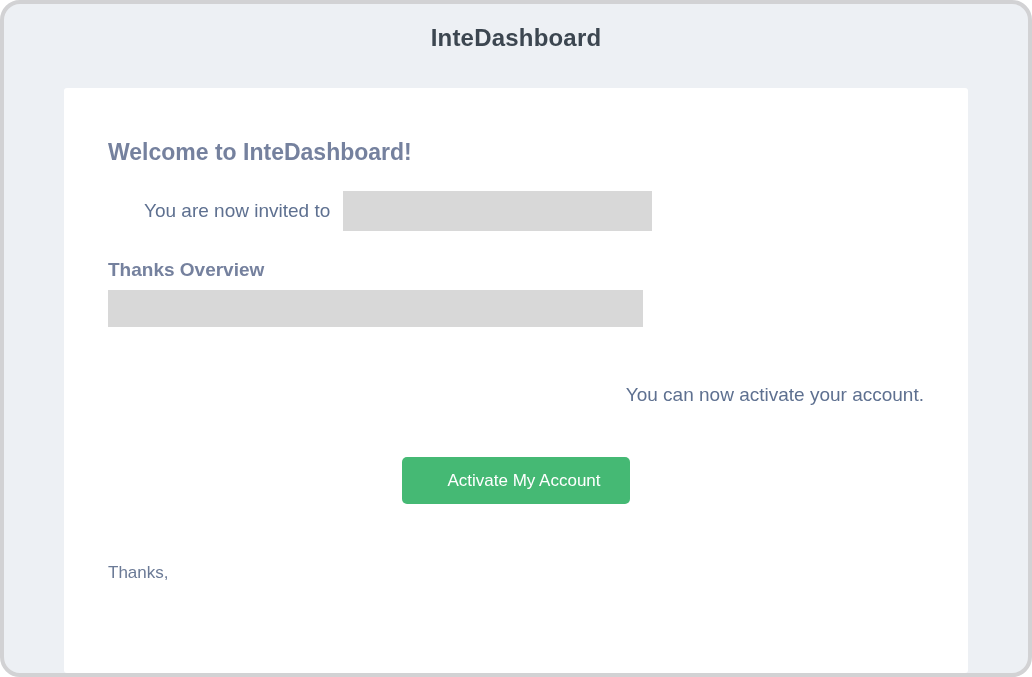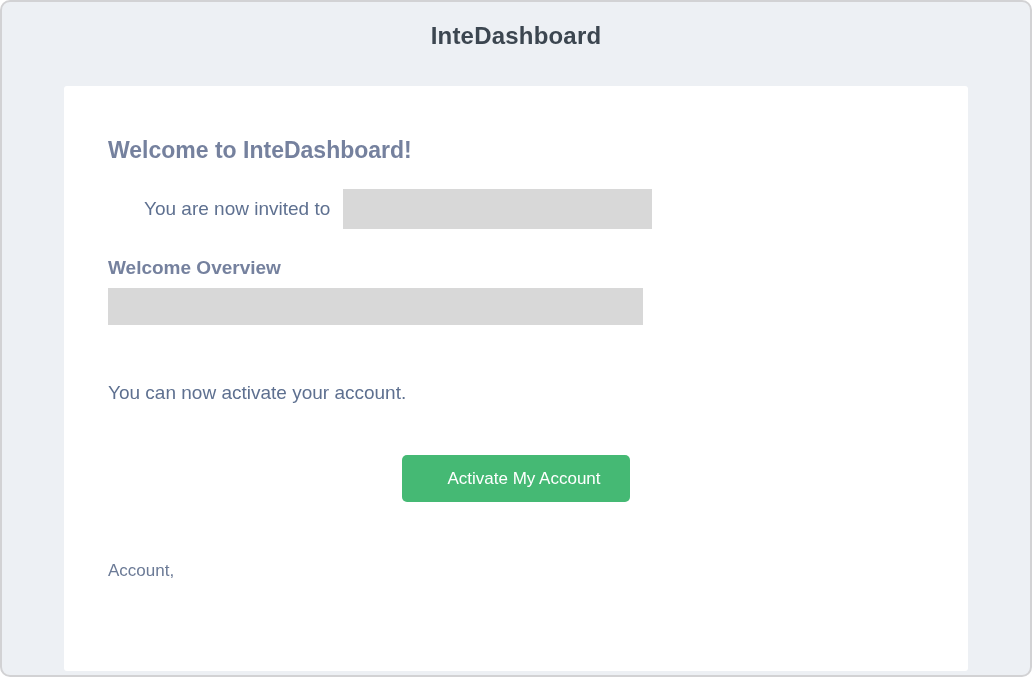--- a/index.html
+++ b/index.html
@@ -8,22 +8,22 @@
     padding: 0;
     width: 1032px;
     height: 677px;
     background: #ffffff;
     font-family: "Liberation Sans", sans-serif;
     overflow: hidden;
   }
   .window {
     position: absolute;
     inset: 0;
-    border: 2px solid #b91c1c;
-    border-radius: 10px;
+    border: 4px solid #b91c1c;
+    border-radius: 20px;
     background: #edf0f4;
     overflow: hidden;
   }
   .email-header {
     height: 84px;
     padding-top: 20px;
     text-align: center;
   }
   .email-header .app-name {
     margin: 0;
@@ -124,28 +124,28 @@
 
   <div class="email-card">
 
     <h2 class="welcome-heading" style="color: rgb(117, 129, 158);">Welcome to InteDashboard!</h2>
 
     <div class="invite-row">
       <span class="invite-text" style="color: rgb(94, 112, 144);">You are now invited to</span>
       <span class="redacted-block redacted-org" style="background: rgb(216, 216, 216);"></span>
     </div>
 
-    <h3 class="course-heading" style="color: rgb(117, 129, 158);">Welcome Overview</h3>
+    <h3 class="course-heading" style="color: rgb(117, 129, 158);">Thanks Overview</h3>
 
     <div class="redacted-block redacted-course" style="background: rgb(216, 216, 216);"></div>
 
-    <p class="activation-text" style="color: rgb(94, 112, 144);">You can now activate your account.</p>
+    <p class="activation-text" style="color: rgb(94, 112, 144); text-align: right;">You can now activate your account.</p>
 
     <div class="button-row">
       <button class="activate-button" style="background: rgb(69, 185, 116); padding-left: 45px;">Activate My Account</button>
     </div>
 
     <div class="signature">
-      <div>Account,</div>
+      <div>Thanks,</div>
     </div>
 
   </div>
 </div>
 
 </body></html>

